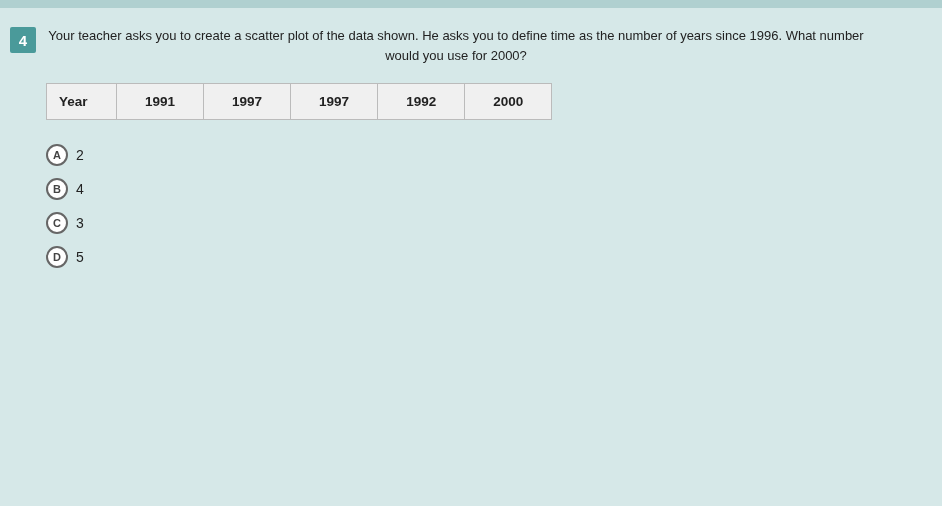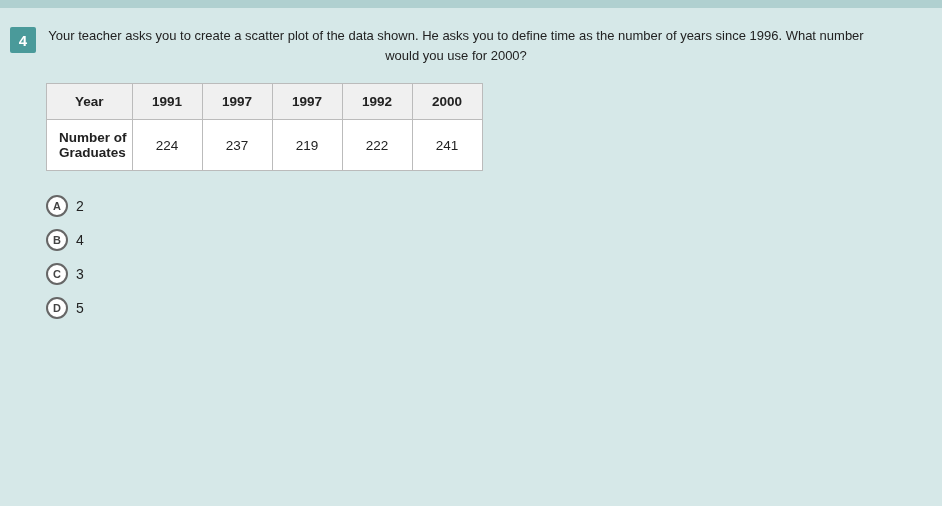--- a/index.html
+++ b/index.html
@@ -58,21 +58,21 @@
       margin-bottom: 24px;
     }
 
     table {
       border-collapse: collapse;
       background: white;
     }
 
     table td {
       border: 1px solid #bbb;
-      padding: 10px 5px;
+      padding: 10px 28px;
       text-align: center;
       font-size: 13.5px;
       min-width: 70px;
     }
 
     table tr:first-child td {
       background-color: #f0f0f0;
       font-weight: bold;
     }
 
@@ -137,28 +137,20 @@
     <table>
       <tbody>
           <tr>
         <td>Year</td>
         <td>1991</td>
         <td>1997</td>
         <td>1997</td>
         <td>1992</td>
         <td>2000</td>
       </tr>
-      <tr>
-        <td>Number of<br>Graduates</td>
-        <td>224</td>
-        <td>237</td>
-        <td>219</td>
-        <td>222</td>
-        <td>241</td>
-      </tr>
     </tbody>
       </table>
   </div>
 
   <div class="options-container">
     <div class="option-item">
       <div class="option-circle">A</div>
       <span class="option-label">2</span>
     </div>
     <div class="option-item">

